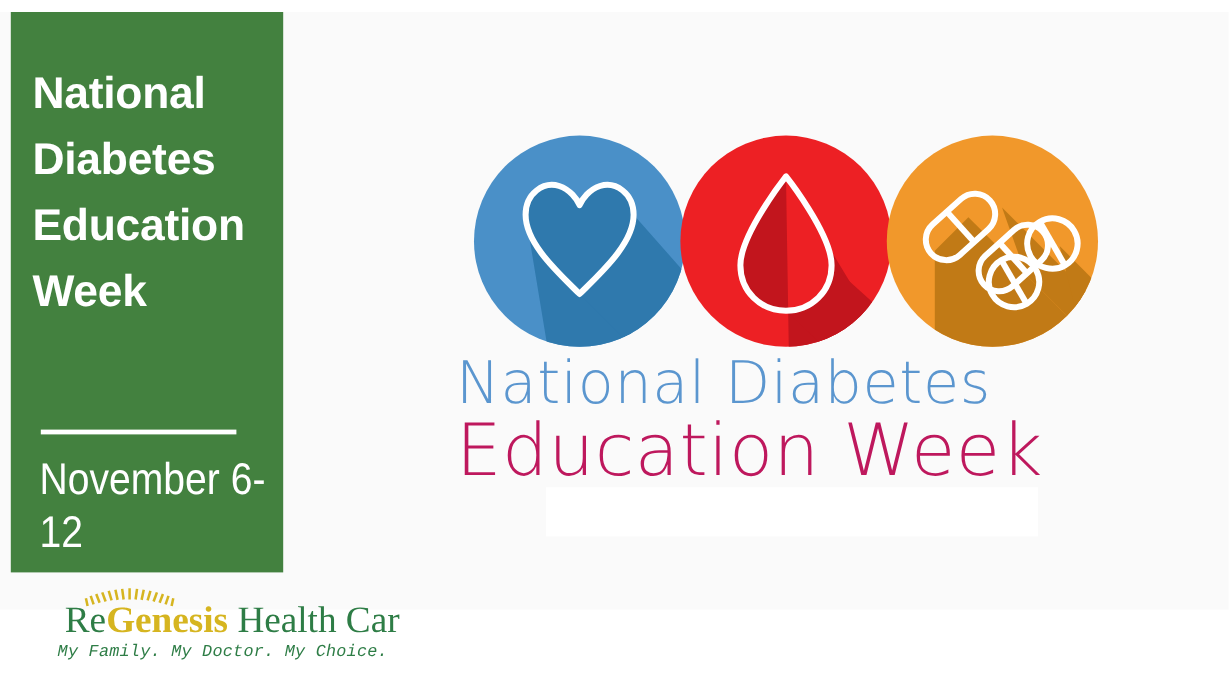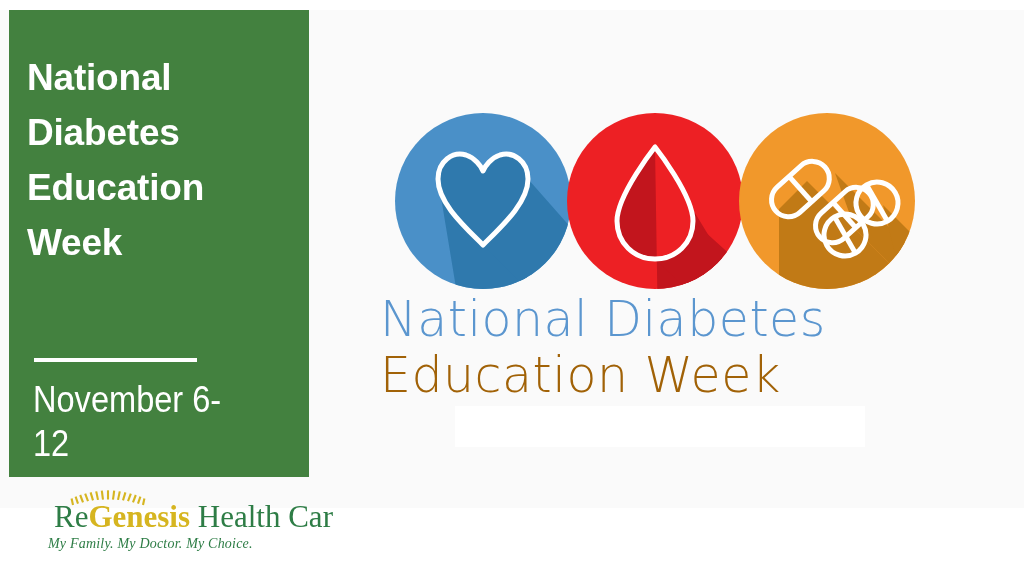--- a/index.html
+++ b/index.html
@@ -31,21 +31,21 @@
     width: 1024px;
     height: 498px;
     background: #fafafa;
   }
 
   
   .green-panel {
     position: absolute;
     left: 9px;
     top: 10px;
-    width: 300px;
+    width: 227px;
     height: 467px;
     background: #43813f;
     box-sizing: border-box;
   }
 
   .panel-title {
     position: absolute;
     left: 18px;
     top: 40px;
     width: 240px;
@@ -110,21 +110,21 @@
     top: 0px;
     width: 76px;
     height: 18px;
     overflow: hidden;
   }
   .logo-tagline {
     position: absolute;
     left: 30px;
     top: 48px;
     color: #2e7d46;
-    font-family: Liberation Serif, serif;
+    font-family: Liberation Mono, monospace;
     font-style: italic;
     font-size: 14px;
     letter-spacing: 0.2px;
     white-space: nowrap;
   }
 
   
   .graphic {
     position: absolute;
     left: 380px;
@@ -160,22 +160,22 @@
     font-weight: 300;
     letter-spacing: 0.5px;
     white-space: nowrap;
   }
   .headline-1 {
     color: #5b96cf;
     font-size: 49px;
     line-height: 56px;
   }
   .headline-2 {
-    color: #a16207;
-    font-size: 49px;
+    color: #be185d;
+    font-size: 60px;
     line-height: 56px;
   }
 
   
   .white-patch {
     position: absolute;
     left: 455px;
     top: 406px;
     width: 410px;
     height: 41px;

